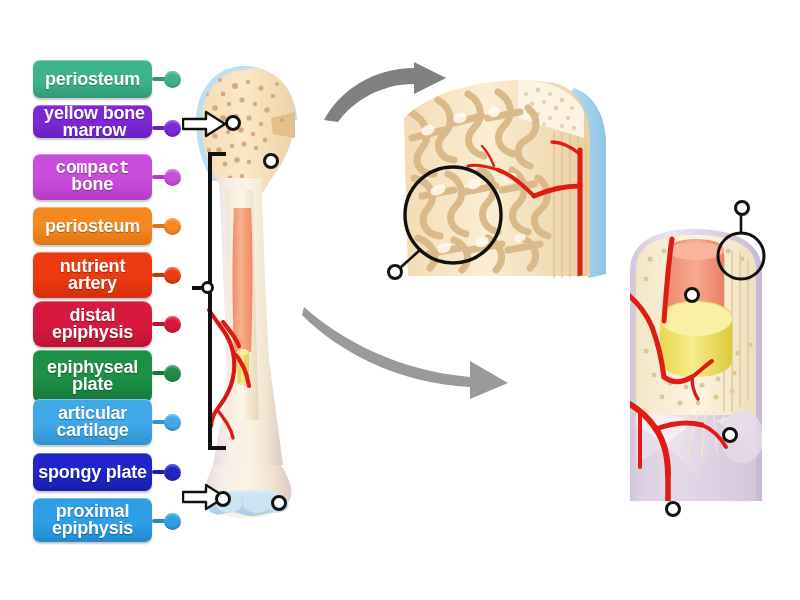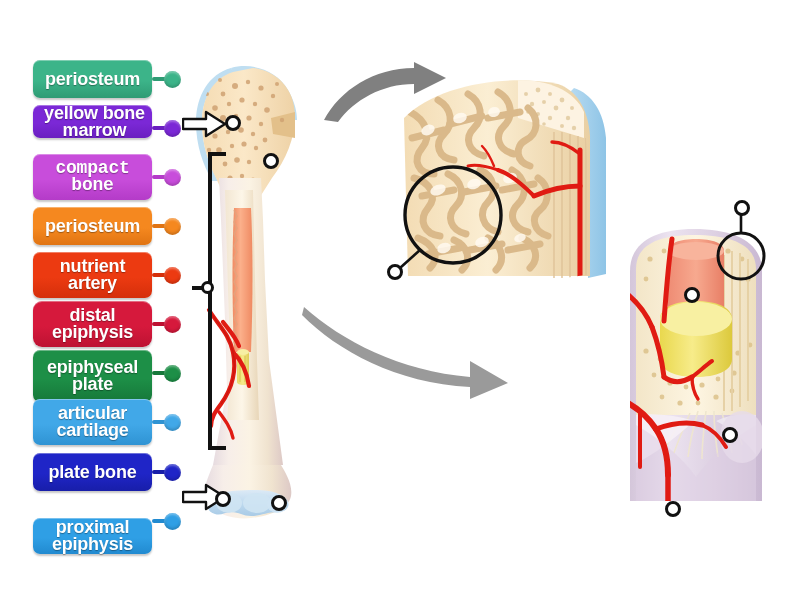--- a/index.html
+++ b/index.html
@@ -499,24 +499,24 @@
         <span class="txt">epiphyseal<br>plate</span>
       </div>
       <div class="stub" style="left: 152px; top: 371px; background: rgb(22, 120, 58);"></div>
       <div class="dot" style="left: 164px; top: 364.5px; background: rgb(29, 143, 71);"></div>
       <div class="chip" style="top: 399px; height: 46px; background: linear-gradient(rgb(65, 168, 232) 0%, rgb(65, 168, 232) 55%, rgb(47, 147, 211) 100%);">
         <span class="txt">articular<br>cartilage</span>
       </div>
       <div class="stub" style="left: 152px; top: 420px; background: rgb(47, 147, 211);"></div>
       <div class="dot" style="left: 164px; top: 413.5px; background: rgb(65, 168, 232);"></div>
       <div class="chip" style="top: 453px; height: 38px; background: linear-gradient(rgb(31, 37, 199) 0%, rgb(31, 37, 199) 55%, rgb(24, 30, 169) 100%);">
-        <span class="txt">plate bone</span>
+        <span class="txt">spongy plate</span>
       </div>
       <div class="stub" style="left: 152px; top: 470px; background: rgb(24, 30, 169);"></div>
       <div class="dot" style="left: 164px; top: 463.5px; background: rgb(31, 37, 199);"></div>
-      <div class="chip" style="top: 498px; height: 36px; background: linear-gradient(rgb(47, 159, 229) 0%, rgb(47, 159, 229) 55%, rgb(33, 138, 208) 100%); margin-top: 20px;">
+      <div class="chip" style="top: 498px; height: 44px; background: linear-gradient(rgb(47, 159, 229) 0%, rgb(47, 159, 229) 55%, rgb(33, 138, 208) 100%);">
         <span class="txt">proximal<br>epiphysis</span>
       </div>
       <div class="stub" style="left: 152px; top: 519px; background: rgb(33, 138, 208);"></div>
       <div class="dot" style="left: 164px; top: 512.5px; background: rgb(47, 159, 229);"></div>
     </div>
 
 </div>
 
 </body></html>

